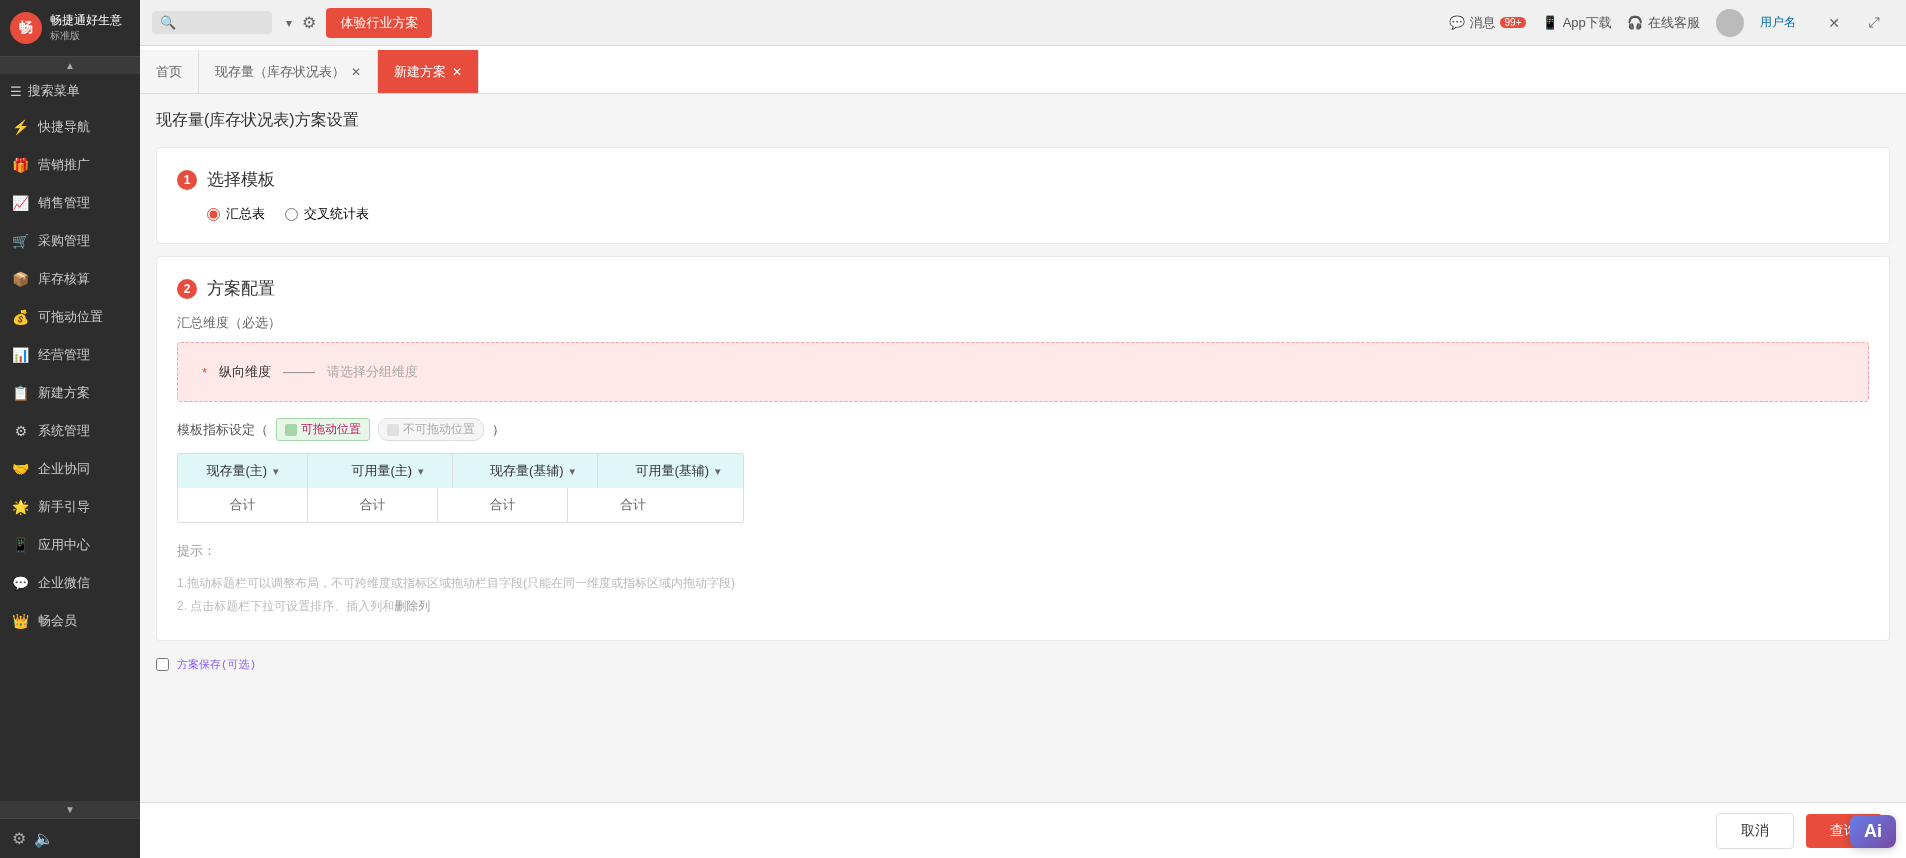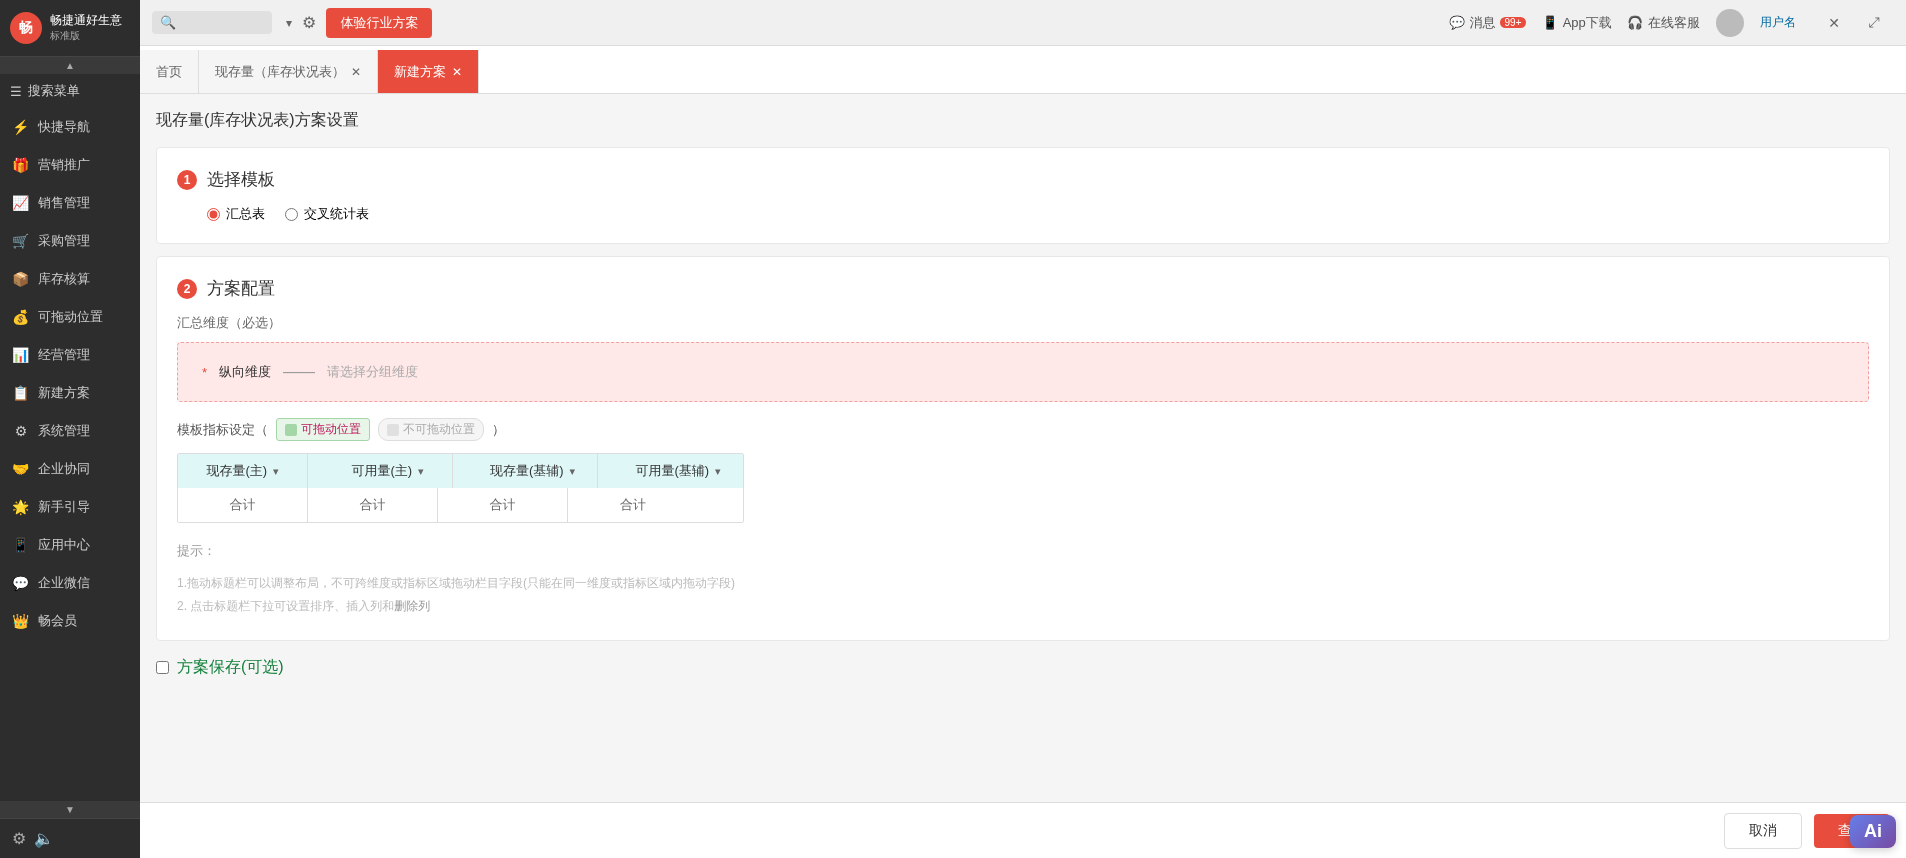--- a/index.html
+++ b/index.html
@@ -158,27 +158,27 @@
     }
     .stats-col-body:last-child { border-right: none; }
     .col-dropdown { color: #666; font-size: 11px; cursor: pointer; }
 
     .tips-section { margin-top: 16px; }
     .tips-title { font-size: 13px; color: #999; margin-bottom: 14px; }
     .tips-item { font-size: 12px; color: #bbb; margin-bottom: 4px; line-height: 1.6; }
 
     
     .save-option { display: flex; align-items: center; gap: 8px; margin-top: 16px; }
-    .save-option label { font-size: 16px; color: #15803d; }
+    .save-option label { font-size: 11px; color: #8b5cf6; font-family: Liberation Mono, monospace; }
 
     
     .bottom-bar {
       height: 56px; background: white; border-top: 1px solid #ddd;
       display: flex; align-items: center; justify-content: flex-end;
-      padding: 0 16px; gap: 12px; flex-shrink: 0;
+      padding: 0 24px; gap: 12px; flex-shrink: 0;
     }
     .btn-cancel {
       padding: 8px 24px; border: 1px solid #ddd; border-radius: 4px;
       background: white; color: #333; cursor: pointer; font-size: 14px;
     }
     .btn-query {
       padding: 8px 24px; border: none; border-radius: 4px;
       background: #e74c3c; color: white; cursor: pointer; font-size: 14px;
     }
     .win-btn { width: 40px; height: 40px; display: flex; align-items: center; justify-content: center; cursor: pointer; color: #666; font-size: 14px; }

